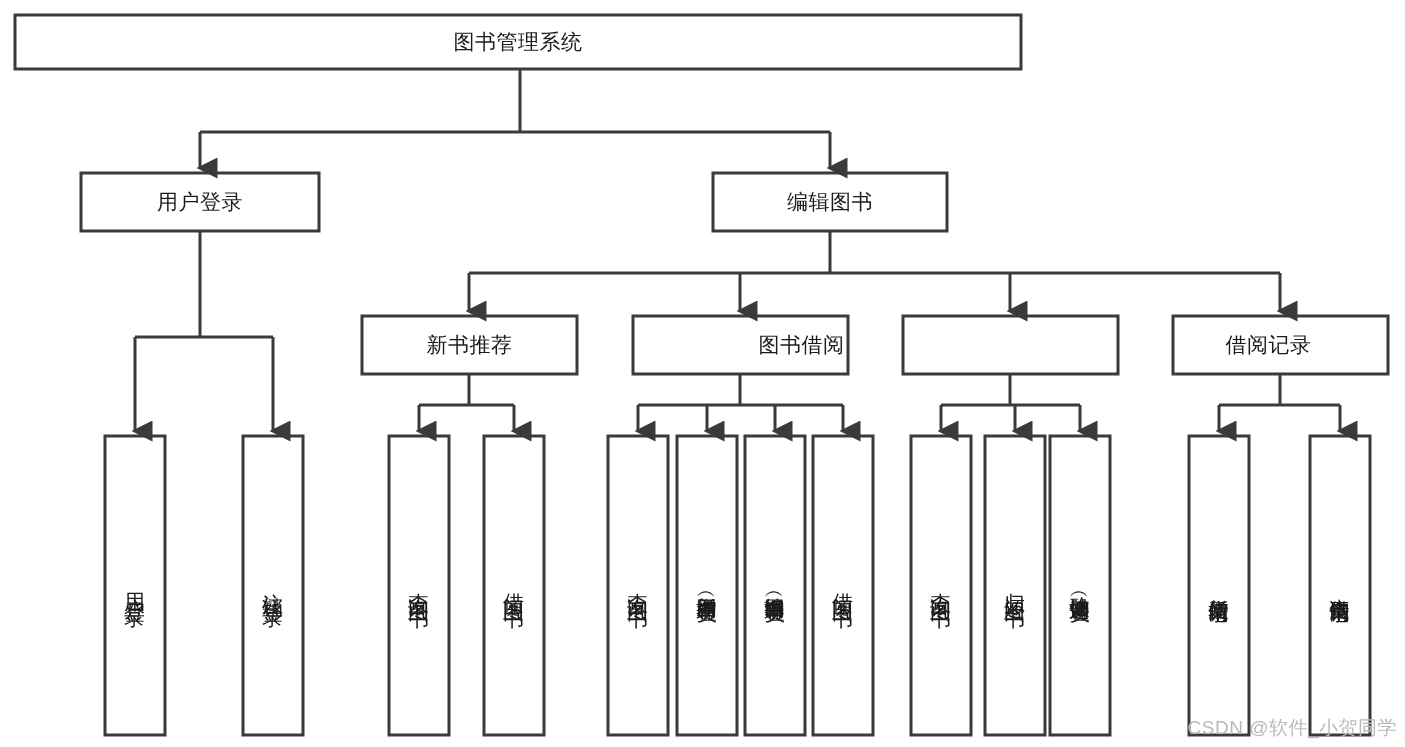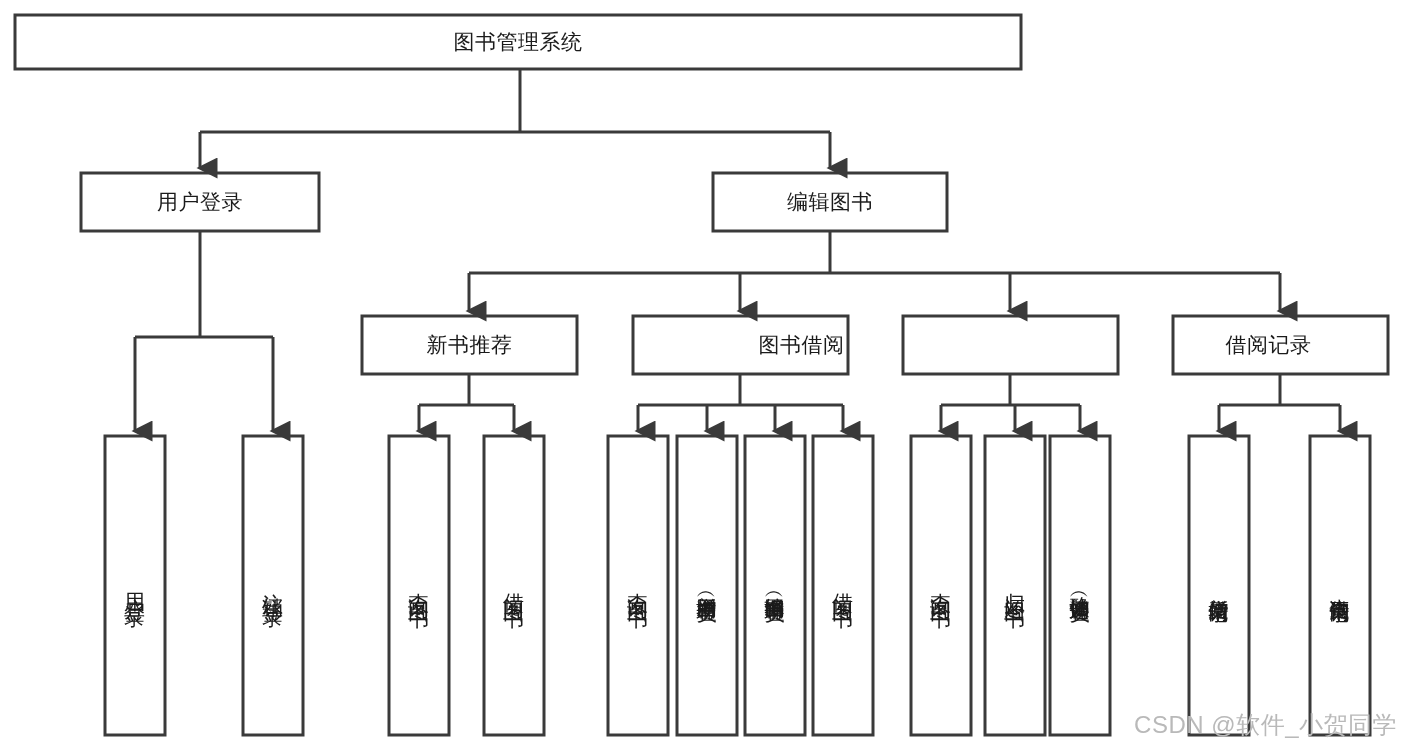--- a/index.html
+++ b/index.html
@@ -68,21 +68,21 @@
   }
   .node-label-v.tight {
     letter-spacing: 1px;
     font-size: 20px;
   }
   .watermark {
     position: absolute;
     right: 8px;
     bottom: 6px;
     color: #b9b9b9;
-    font-size: 24px;
+    font-size: 19px;
     letter-spacing: 0.5px;
     white-space: nowrap;
     pointer-events: none;
   }
 </style>
 </head>
 <body>
 
 <div id="diagram-root">
 

